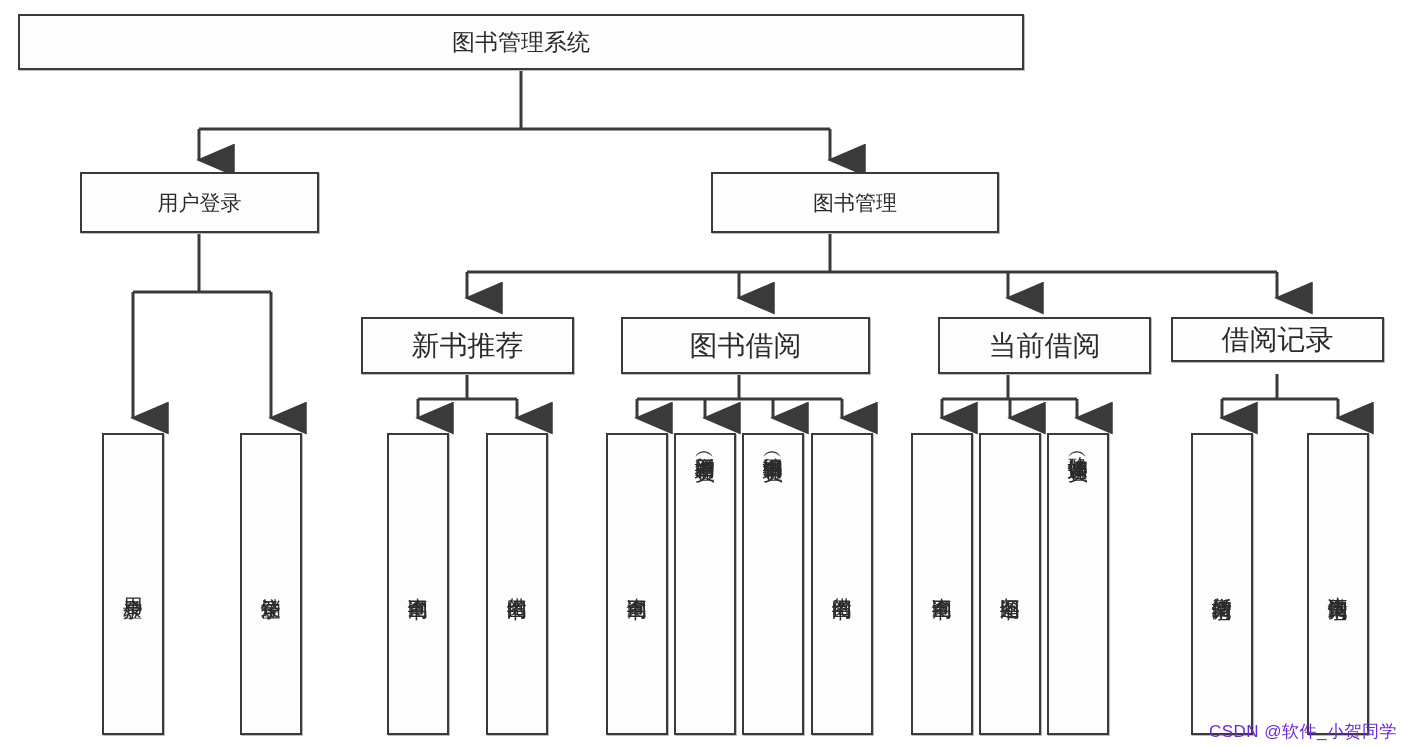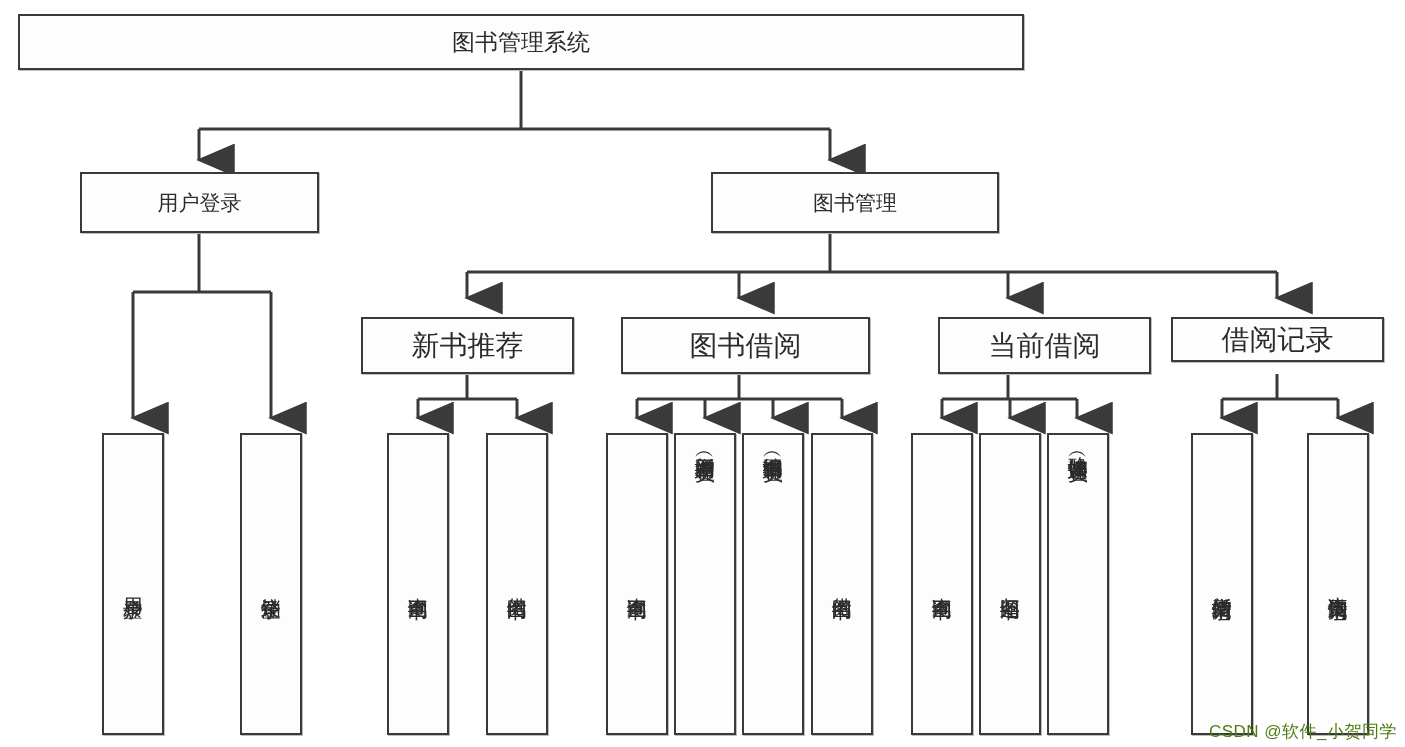--- a/index.html
+++ b/index.html
@@ -60,21 +60,21 @@
   }
   .leaf.center-v {
     align-items: center;
     padding-top: 0;
   }
   #watermark {
     position: absolute;
     right: 8px;
     bottom: 4px;
     font-size: 17px;
-    color: #4d7c0f;
+    color: #6d28d9;
     letter-spacing: 0.5px;
     white-space: nowrap;
     user-select: none;
   }
 </style>
 </head>
 <body>
 
 <div id="canvas">
 

